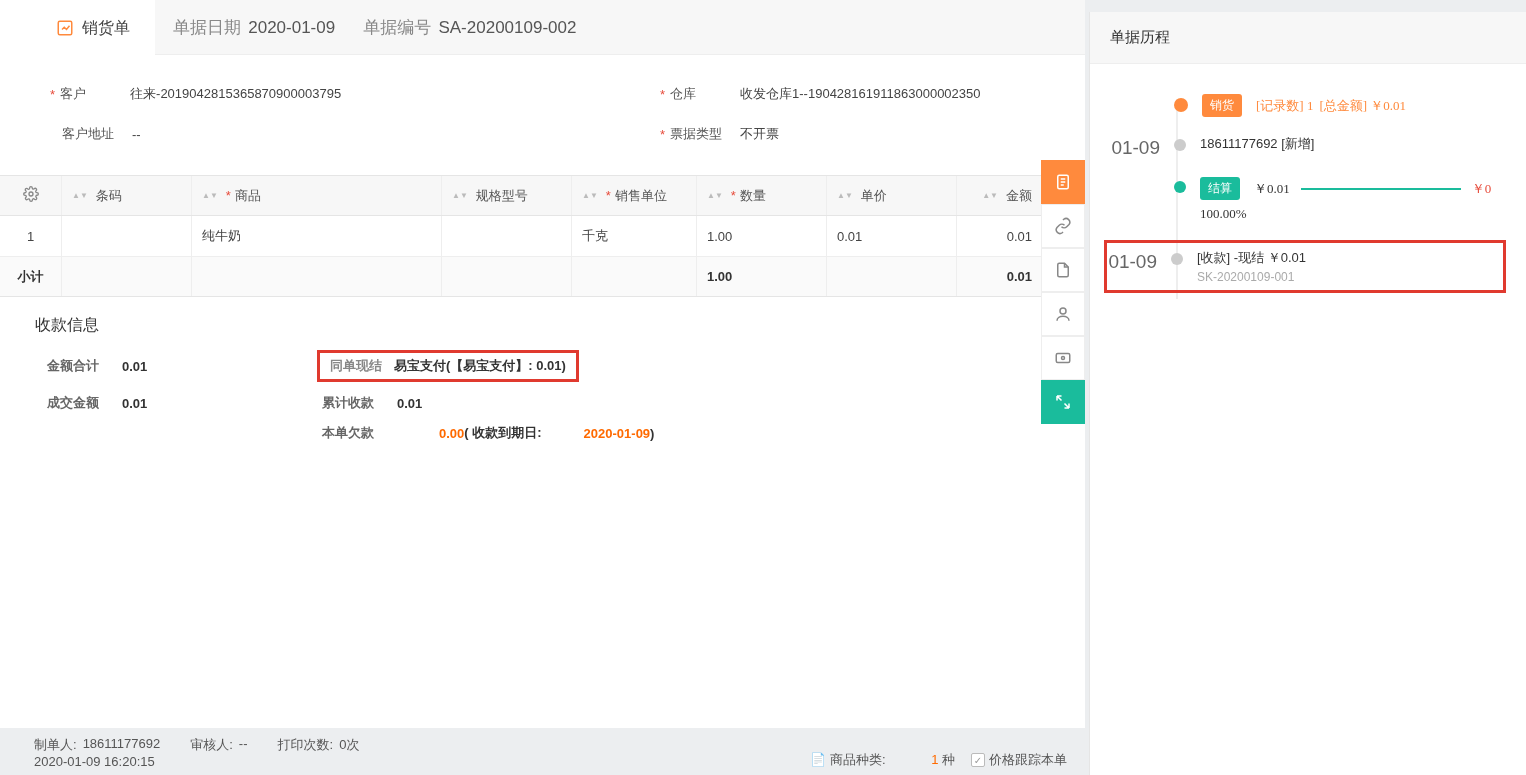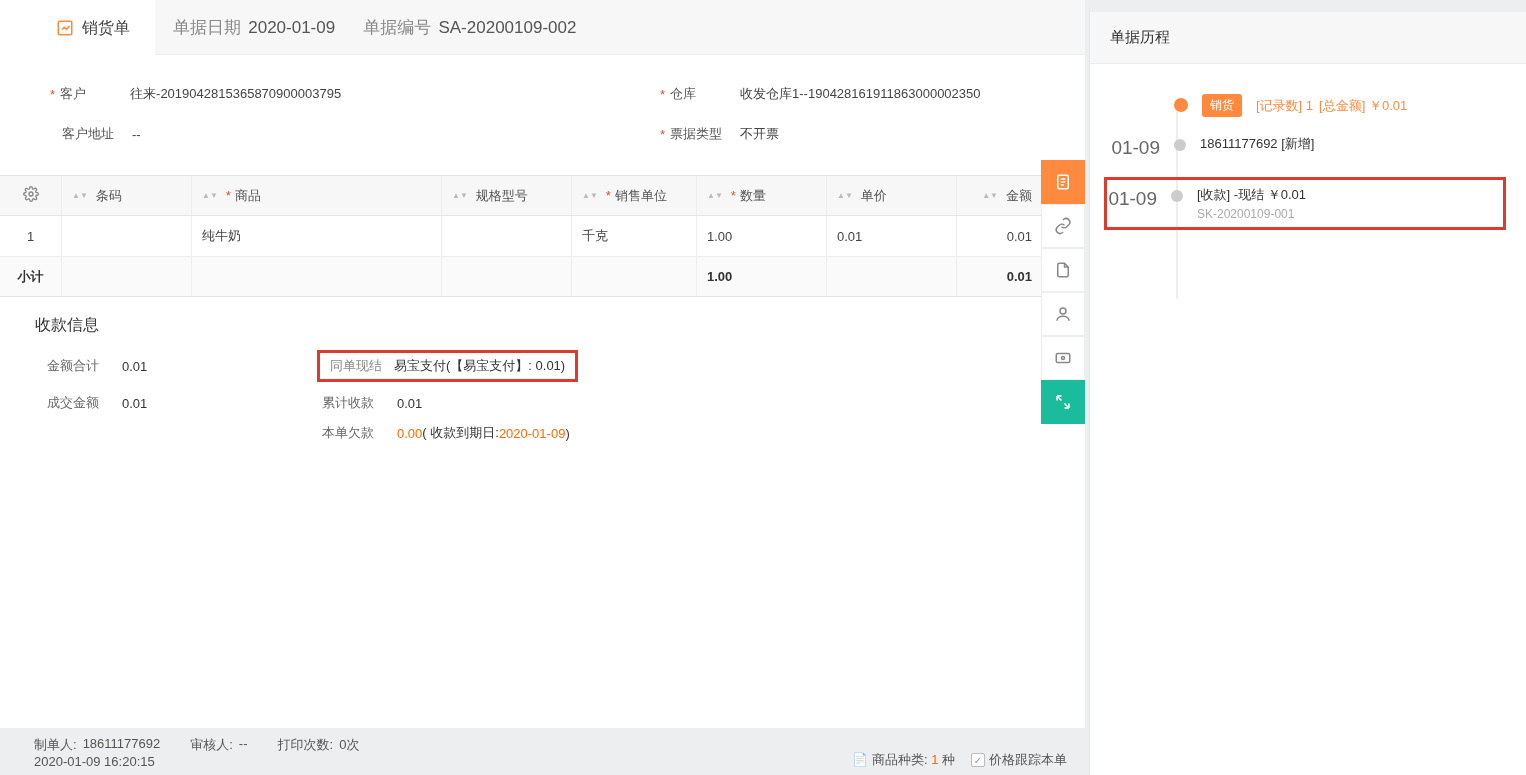--- a/index.html
+++ b/index.html
@@ -34,25 +34,25 @@
 .c-unit{width:125px;}
 .c-qty{width:130px;}
 .c-price{width:130px;}
 .c-amt{width:85px;justify-content:flex-end;}
 .tdata .tcell { font-size:13px; color:#444; }
 .tfoot { background:#fafafa; border-top:1px solid #eee;}
 .tfoot .tcell { font-weight:bold; }
 .gear{width:16px;height:16px;color:#888;}
 .pay-section { padding:18px 35px 20px 35px; }
 .pay-title { font-size:16px; color:#333; margin-bottom:14px; }
-.pay-row { display:flex; align-items:center; margin-bottom:12px; padding-left:12px;}
+.pay-row { display:flex; align-items:center; margin-bottom:12px; padding-left:12px;font-weight:bold;}
 .pay-lbl { color:#666; width:75px; }
 .pay-val { color:#333; width:140px; }
 .pay-box-hl { border:3px solid #e03a2f; padding:4px 10px; display:inline-flex; align-items:center; gap:12px;}
-.orange { color:#ff6a00; }
+.orange { color:#ff6a00;margin-left:42px; }
 .red { color:#e74c3c; }
 .footer { position:absolute; bottom:0; left:0; width:1085px; padding:8px 18px 6px 34px; background:#eceef0; font-size:13px; color:#555; display:flex; justify-content:space-between; align-items:flex-end;}
 .footer-left { display:flex; gap:30px; flex-wrap:wrap;}
 .footer-left .fitem{display:flex;gap:6px;}
 .footer-right { display:flex; gap:16px; align-items:flex-end; }
 .chk { width:14px; height:14px; border:1px solid #bbb; background:#fff; border-radius:2px; display:inline-flex; align-items:center; justify-content:center; margin-right:4px; color:#999; font-size:10px;}
 .side-rail { position:absolute; right:441px; top:160px; width:44px; display:flex; flex-direction:column; gap:0; z-index:5;}
 .rail-btn { width:44px; height:44px; background:#fff; border:1px solid #eee; display:flex; align-items:center; justify-content:center; color:#888; cursor:pointer;}
 .rail-btn.active { background:#ff8a3d; color:#fff; border-color:#ff8a3d;}
 .rail-btn.teal { background:#1abc9c; color:#fff; border-color:#1abc9c;}
@@ -62,21 +62,21 @@
 .tl-line { position:absolute; left:86px; top:35px; width:2px; height:200px; background:#eee;}
 .tl-node { display:flex; align-items:flex-start; gap:14px; margin-bottom:18px; position:relative;}
 .tl-date { width:50px; text-align:right; color:#666; font-size:19px; padding-top:2px;}
 .tl-dot { width:12px; height:12px; border-radius:50%; background:#ccc; margin-top:4px; flex-shrink:0; position:relative; z-index:2;}
 .tl-dot.big { width:14px; height:14px; background:#ff8a3d; }
 .tl-dot.teal { background:#1abc9c; }
 .tl-content { flex:1; }
 .badge { display:inline-block; padding:3px 8px; border-radius:3px; color:#fff; font-size:12px; margin-right:8px;}
 .badge.orange-b { background:#ff8a3d; }
 .badge.teal-b { background:#1abc9c; }
-.tl-row1 { display:flex; align-items:center; gap:6px; flex-wrap:wrap;}
+.tl-row1 { display:flex; align-items:center; gap:6px; flex-wrap:wrap;font-family:Liberation Serif, serif;}
 .tl-sub { color:#aaa; font-size:12px; margin-top:3px;}
 .tl-stats { color:#ff8a3d; font-size:13px;}
 .tl-settle-bar { display:inline-block; width:160px; height:2px; background:#1abc9c; vertical-align:middle; margin:0 5px;}
 .tl-hl-box{ border:3px solid #e03a2f; padding:6px 10px 6px 0; margin-left:-6px;}
 .icon-svg{width:18px;height:18px;}
 .grey{color:#888;}
 </style>
 </head>
 <body>
 
@@ -300,20 +300,31 @@
         <span class="tl-stats">[总金额] ￥0.01</span>
       </div>
     </div>
 
     <div class="tl-node">
       <div class="tl-date">01-09</div>
       <div class="tl-dot"></div>
       <div class="tl-content"><span>18611177692 [新增]</span></div>
     </div>
 
+    <div class="tl-node">
+      <div class="tl-date"></div>
+      <div class="tl-dot teal"></div>
+      <div class="tl-content tl-row1">
+        <span class="badge teal-b">结算</span>
+        <span>￥0.01</span>
+        <span class="tl-settle-bar"></span>
+        <span class="red">￥0</span>
+        <span>100.00%</span>
+      </div>
+    </div>
 
     <div class="tl-node tl-hl-box">
       <div class="tl-date">01-09</div>
       <div class="tl-dot"></div>
       <div class="tl-content">
         <div>[收款] -现结  ￥0.01</div>
         <div class="tl-sub">SK-20200109-001</div>
       </div>
     </div>
 

